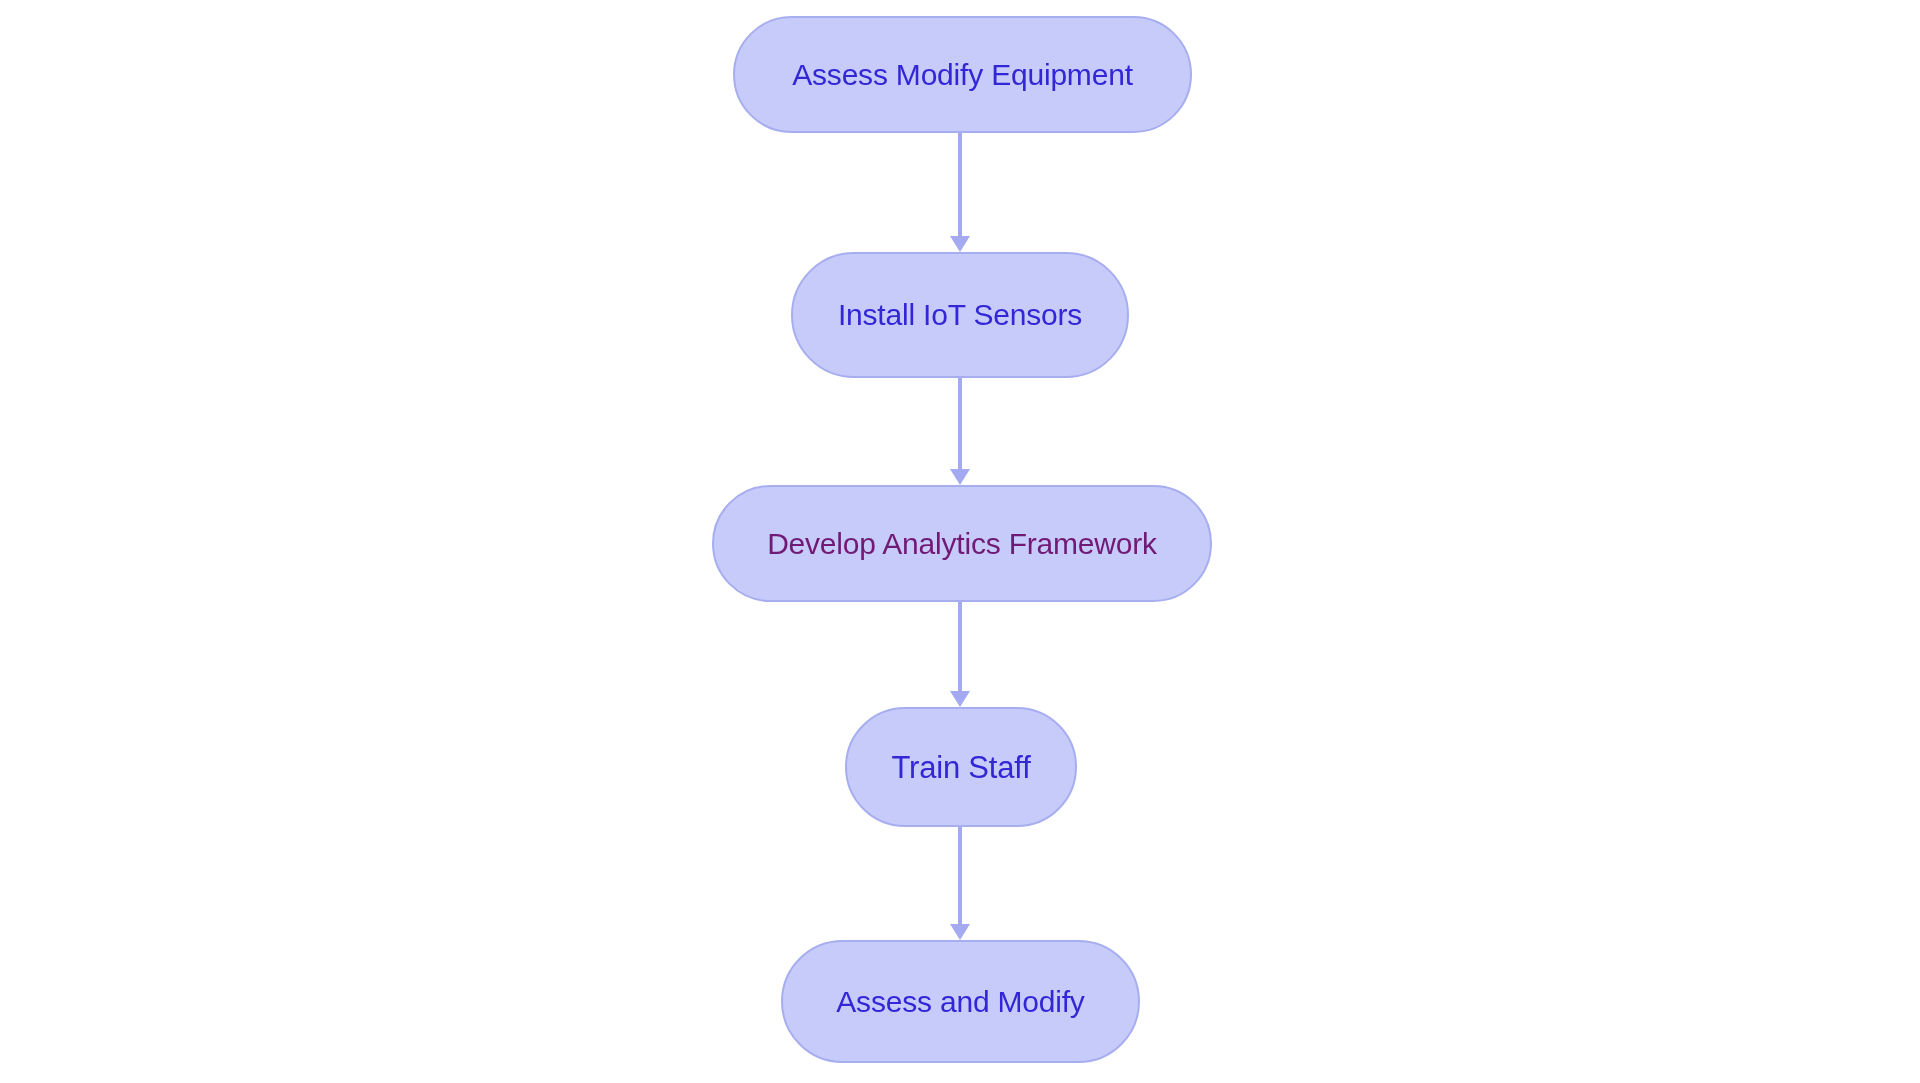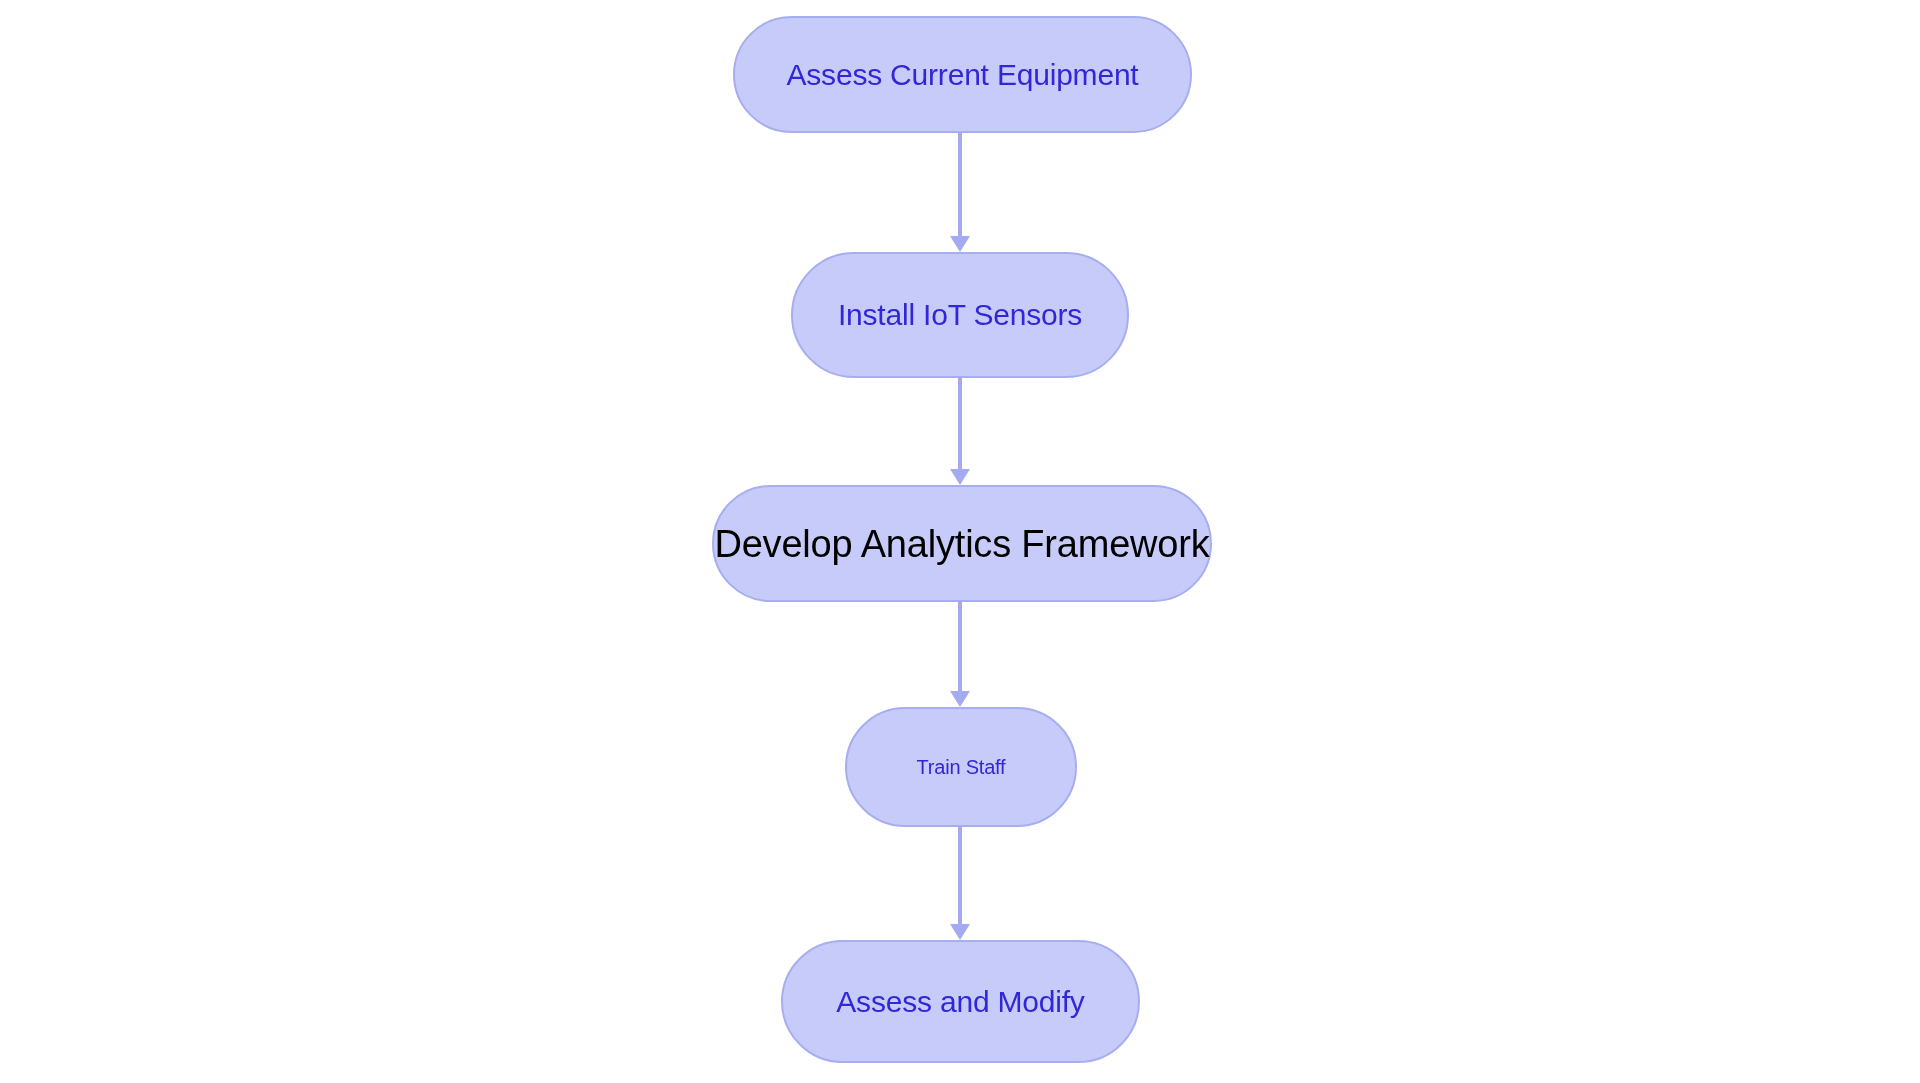--- a/index.html
+++ b/index.html
@@ -69,32 +69,32 @@
         <line x1="960" y1="370" x2="960" y2="469" stroke="#a3aaf2" stroke-width="4"></line>
         <polygon points="950,469 970,469 960,485" fill="#a3aaf2"></polygon>
         <line x1="960" y1="602" x2="960" y2="691" stroke="#a3aaf2" stroke-width="4"></line>
         <polygon points="950,691 970,691 960,707" fill="#a3aaf2"></polygon>
         <line x1="960" y1="827" x2="960" y2="924" stroke="#a3aaf2" stroke-width="4"></line>
         <polygon points="950,924 970,924 960,940" fill="#a3aaf2"></polygon>
       </g>
   </svg>
 
   <div class="flow-node" style="left: 733px; top: 16px; width: 459px; height: 117px; background: rgb(198, 203, 249); border-color: rgb(167, 174, 240); color: rgb(50, 38, 214);">
-    <span class="node-label" style="font-size: 30px; color: rgb(50, 38, 214);">Assess Current Equipment</span>
+    <span class="node-label" style="font-size: 30px; color: rgb(50, 38, 214);">Assess Modify Equipment</span>
   </div>
 
   <div class="flow-node" style="left: 791px; top: 252px; width: 338px; height: 126px; background: rgb(198, 203, 249); border-color: rgb(167, 174, 240); color: rgb(50, 38, 214);">
     <span class="node-label" style="font-size: 30px; color: rgb(50, 38, 214);">Install IoT Sensors</span>
   </div>
 
   <div class="flow-node" style="left: 712px; top: 485px; width: 500px; height: 117px; background: rgb(198, 203, 249); border-color: rgb(167, 174, 240); color: rgb(50, 38, 214);">
-    <span class="node-label" style="font-size: 38px; color: #000000;">Develop Analytics Framework</span>
+    <span class="node-label" style="font-size: 30px; color: #701a75;">Develop Analytics Framework</span>
   </div>
 
   <div class="flow-node" style="left: 845px; top: 707px; width: 232px; height: 120px; background: rgb(198, 203, 249); border-color: rgb(167, 174, 240); color: rgb(50, 38, 214);">
-    <span class="node-label" style="font-size: 20px; color: rgb(50, 38, 214);">Train Staff</span>
+    <span class="node-label" style="font-size: 31px; color: rgb(50, 38, 214);">Train Staff</span>
   </div>
 
   <div class="flow-node" style="left: 781px; top: 940px; width: 359px; height: 123px; background: rgb(198, 203, 249); border-color: rgb(167, 174, 240); color: rgb(50, 38, 214);">
     <span class="node-label" style="font-size: 30px; color: rgb(50, 38, 214);">Assess and Modify</span>
   </div>
 
 </div>
 
 </body></html>

